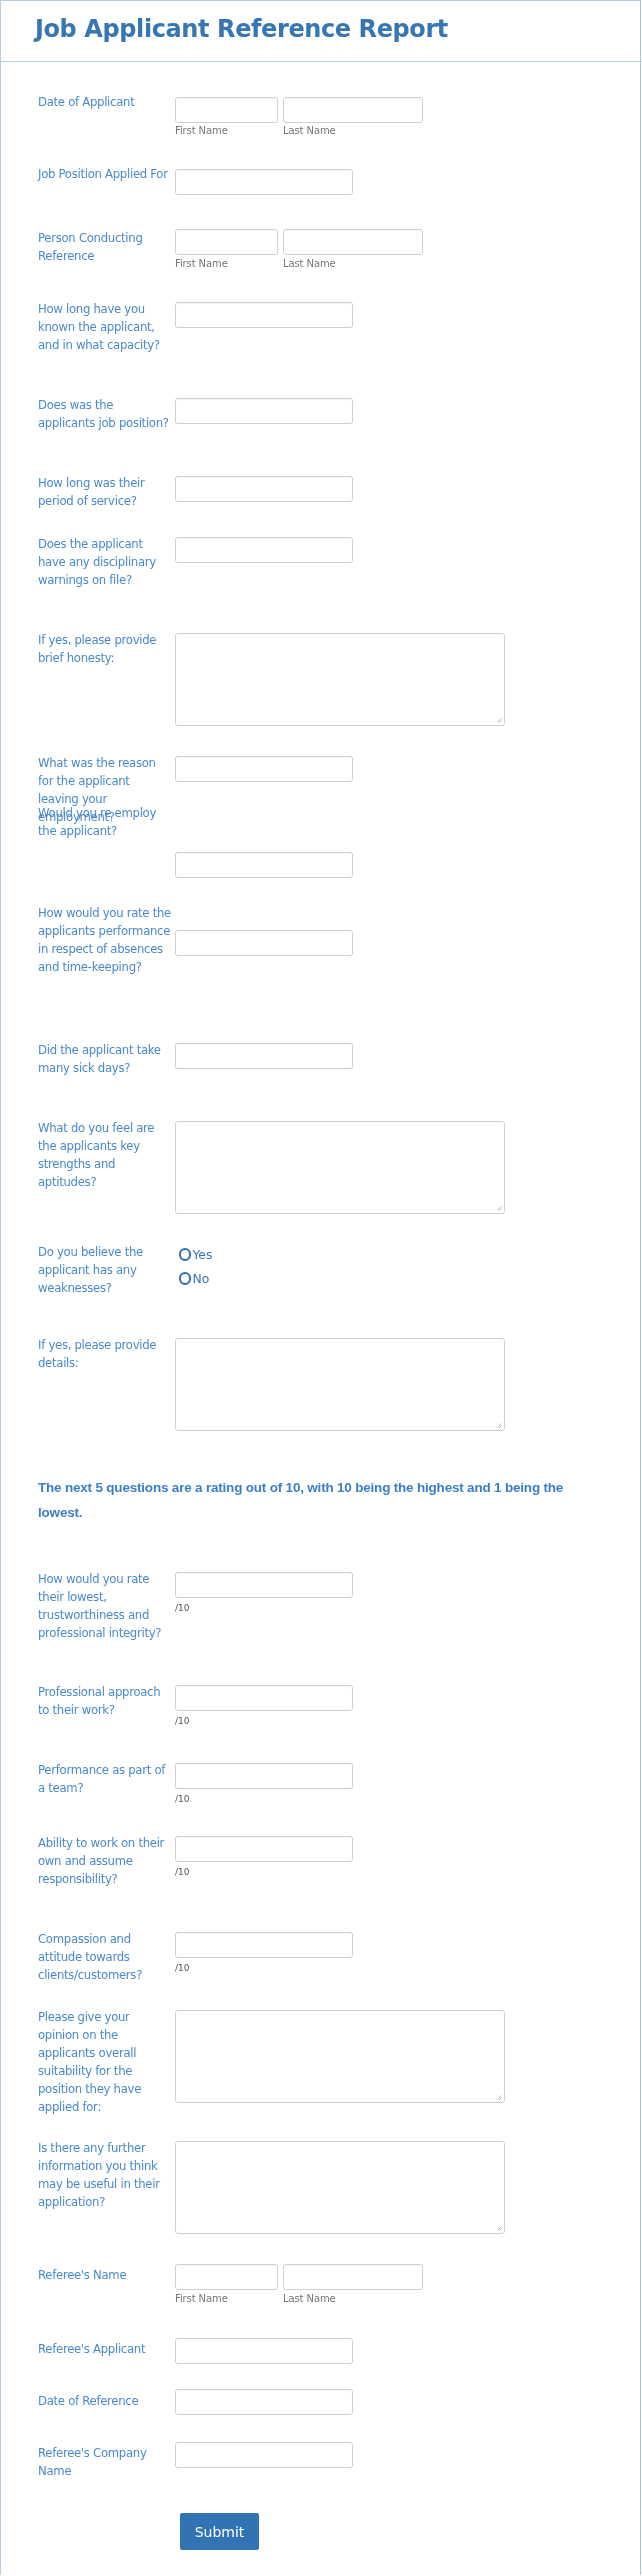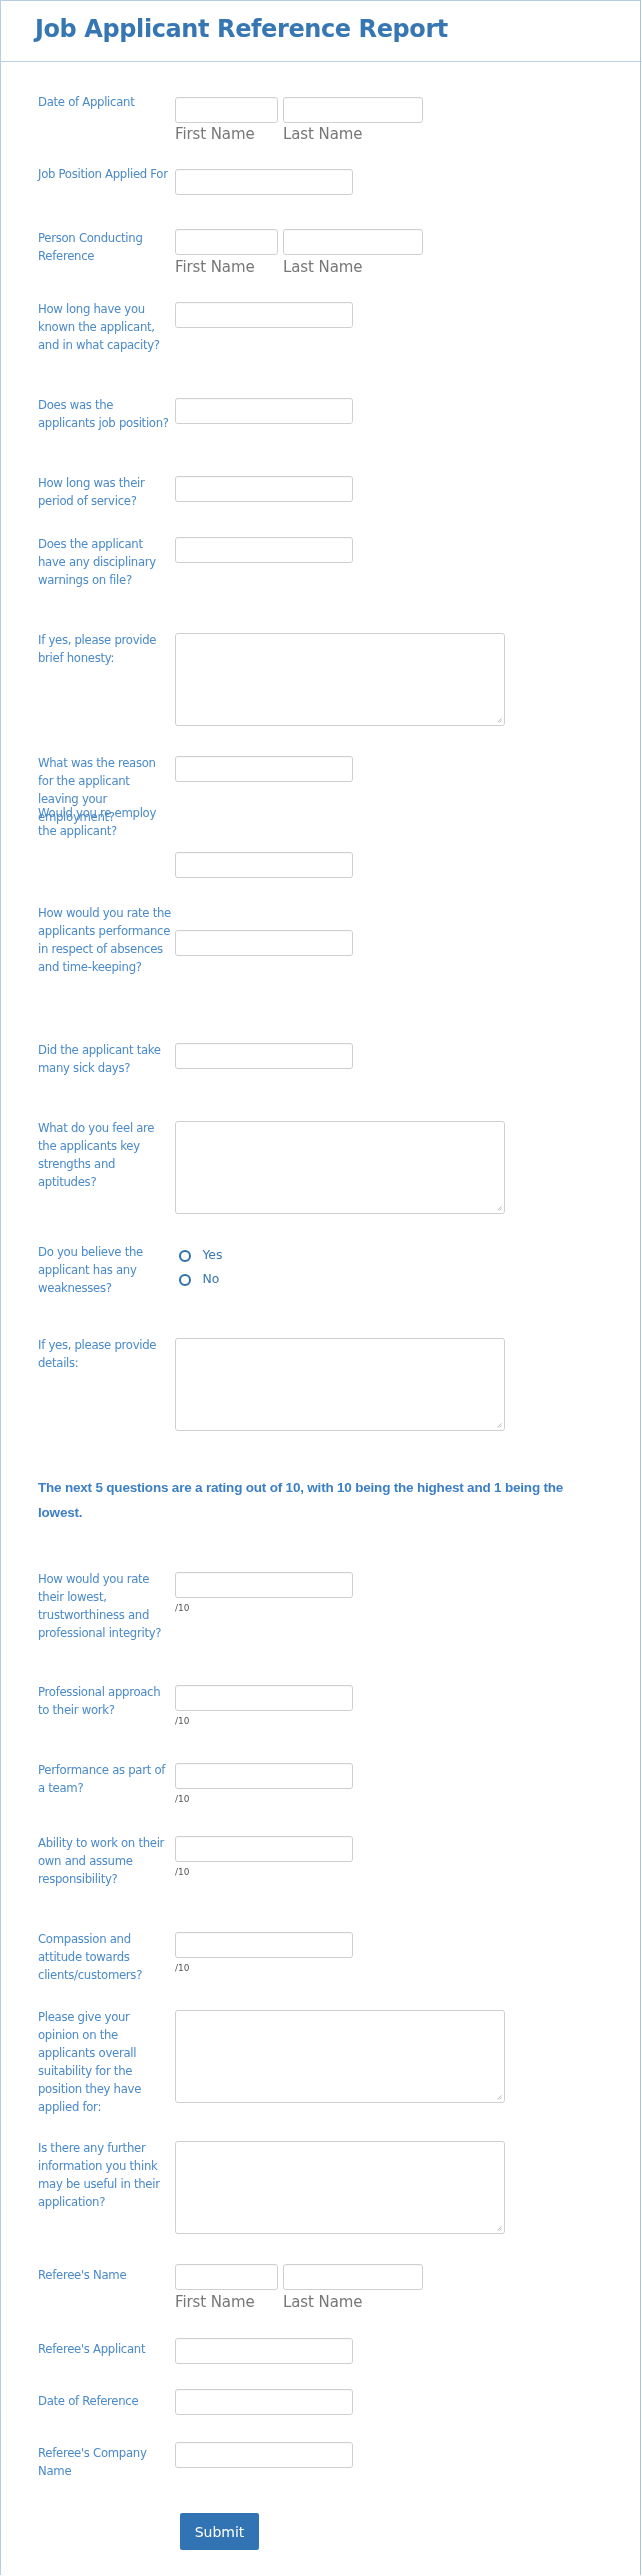--- a/index.html
+++ b/index.html
@@ -13,23 +13,23 @@
   .label { position: absolute; left: 38px; width: 133px; font-size: 11.7px; line-height: 18px;
            color: #4a8ac9; letter-spacing: -0.3px; }
   .input { position: absolute; box-sizing: border-box; height: 25.6px; border: 0.7px solid #cfcfcf;
            border-radius: 2.8px; background: #fff; box-shadow: inset 0 0.7px 0.7px rgba(0,0,0,0.04); }
   .input.single { left: 175px; width: 178px; }
   .input.first { left: 175px; width: 103px; }
   .input.last { left: 283px; width: 140px; }
   .textarea { position: absolute; box-sizing: border-box; left: 175px; width: 330px; height: 93px;
               border: 0.7px solid #cfcfcf; border-radius: 2.8px; background: #fff; }
   .resize { position: absolute; right: 1.4px; bottom: 1.4px; width: 6.2px; height: 6.2px; }
-  .sublabel { position: absolute; font-size: 15px; color: #777; letter-spacing: -0.1px; }
+  .sublabel { position: absolute; font-size: 10px; color: #777; letter-spacing: -0.1px; }
   .suffix { position: absolute; left: 175px; font-size: 9px; color: #555; }
-  .radio { position: absolute; left: 179px; display: flex; align-items: flex-end; gap: 11px; cursor: pointer; }
+  .radio { position: absolute; left: 179px; display: flex; align-items: center; gap: 1px; cursor: pointer; }
   .radio-circle { width: 12.4px; height: 12.4px; box-sizing: border-box; border: 2.1px solid #2f6eae; border-radius: 50%; }
   .radio-label { font-size: 12.4px; color: #3676b3; }
   .notice { position: absolute; left: 38px; width: 553px; font-family: "Liberation Sans", sans-serif;
             font-weight: bold; font-size: 13.5px; line-height: 25px; color: #3d7fc4; letter-spacing: -0.2px; }
   .submit { position: absolute; left: 180px; top: 2513px; width: 79px; height: 37px; border: none;
             border-radius: 2.1px; background: #3173b3; color: #fff; font-size: 14px; cursor: pointer;
             font-family: "DejaVu Sans", sans-serif; }
 </style>
 </head>
 <body>

